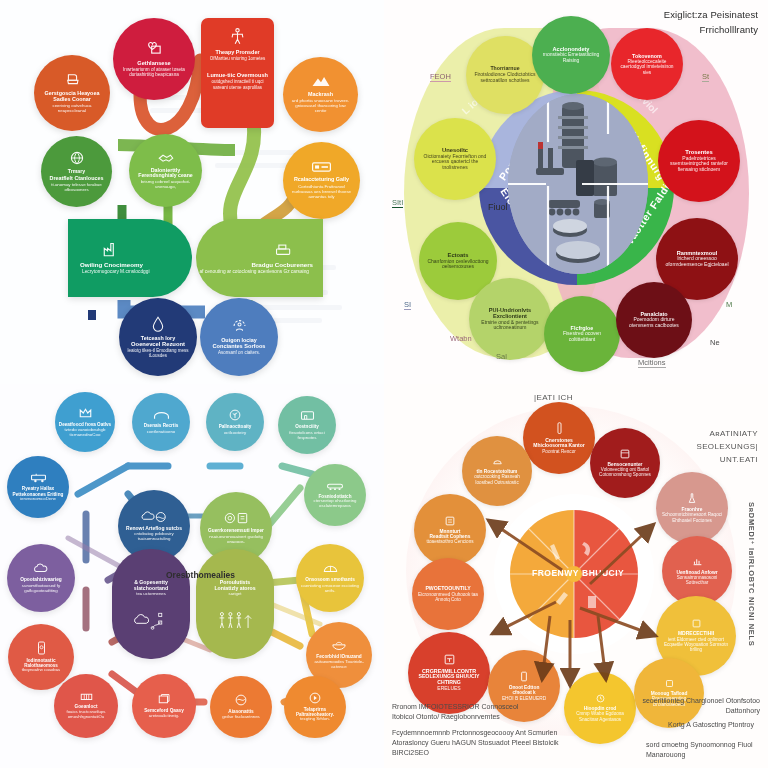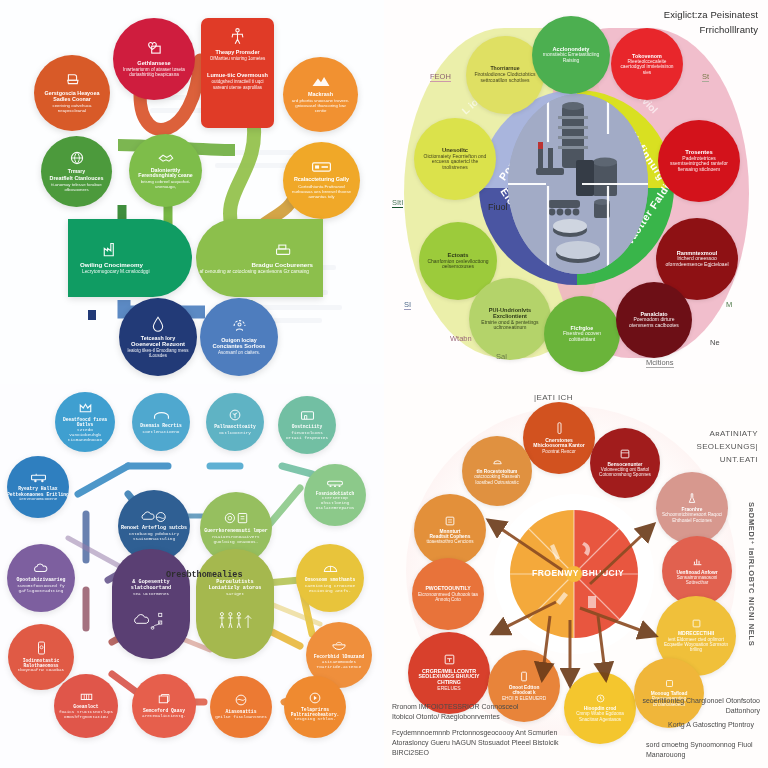--- a/index.html
+++ b/index.html
@@ -32,21 +32,21 @@
   #p2 .ring{position:absolute;border-radius:50%;}
   #p2 .quad{position:absolute;width:50%;height:50%;}
   #p2 .quadlbl{position:absolute;color:#fff;font-size:10.5px;font-weight:bold;
       letter-spacing:.6px;white-space:nowrap;}
   #p2 .petal{border-radius:50%;box-shadow:0 1px 4px rgba(0,0,0,.10);}
   #p2 .edgelbl{position:absolute;font-size:7.5px;color:#6b6b6b;}
   #p2 .archlbl{position:absolute;color:rgba(255,255,255,.62);font-weight:bold;
       font-size:11px;white-space:nowrap;}
 
   
-  #p3{background:#fdfdff;font-family:Liberation Mono, monospace;}
+  #p3{background:#fdfdff;}
   #p3 .chip{border-radius:50%;box-shadow:0 2px 6px rgba(0,0,0,.10);}
   #p3 .centerlbl{position:absolute;color:#2e2e2e;font-weight:bold;font-size:8.5px;}
 
   
   #p4{background:#fffdfc;}
   #p4 .leaf{border-radius:50%;box-shadow:0 1px 5px rgba(0,0,0,.10);}
   #p4 .hub{position:absolute;border-radius:50%;}
   #p4 .hublbl{position:absolute;color:#fff;font-weight:bold;font-size:8.5px;
       letter-spacing:.5px;white-space:nowrap;}
   #p4 .caplbl{position:absolute;color:#4a4a4a;font-size:7px;line-height:1.45;}
@@ -313,21 +313,21 @@
     </div>
 
     <div class="edgelbl" style="left:46px;top:72px;color:#8a5f6f;border-bottom:1px solid #c9a">FEOH</div>
     <div class="edgelbl" style="left:8px;top:198px;color:#4f7a5e;border-bottom:1px solid #14532d">SItI</div>
     <div class="edgelbl" style="left:20px;top:300px;color:#4f6a8a;border-bottom:1px solid #99b">SI</div>
     <div class="edgelbl" style="left:66px;top:334px;color:#9b6a7a;">Wtabn</div>
     <div class="edgelbl" style="left:112px;top:352px;color:#6a7a4a;">Sal</div>
     <div class="edgelbl" style="left:318px;top:72px;color:#7a7a4a;border-bottom:1px solid #aa9">St</div>
     <div class="edgelbl" style="left:342px;top:300px;color:#4f7a4a;">M</div>
     <div class="edgelbl" style="left:326px;top:338px;color:#4a4a4a;">Ne</div>
-    <div class="edgelbl" style="left:262px;top:358px;color:#6a6a6a;border-bottom:1px solid #aaa">Mcitions</div>
+    <div class="edgelbl" style="left:254px;top:358px;color:#6a6a6a;border-bottom:1px solid #aaa">Mcitions</div>
   </div>
 
   <div class="panel" id="p3">
     <svg width="384" height="384" style="position:absolute;left:0;top:0">
       <g stroke-linecap="round" fill="none" opacity=".9">
         <path d="M78 110 L128 82" stroke="#3b8cc4" stroke-width="7"></path>
         <path d="M128 82 L168 82" stroke="#3b8cc4" stroke-width="7"></path>
         <path d="M210 82 L240 82" stroke="#4fa8cf" stroke-width="7"></path>
         <path d="M282 82 L312 90" stroke="#72bfa3" stroke-width="7"></path>
         <path d="M128 110 L152 140" stroke="#3b7fb4" stroke-width="7"></path>

